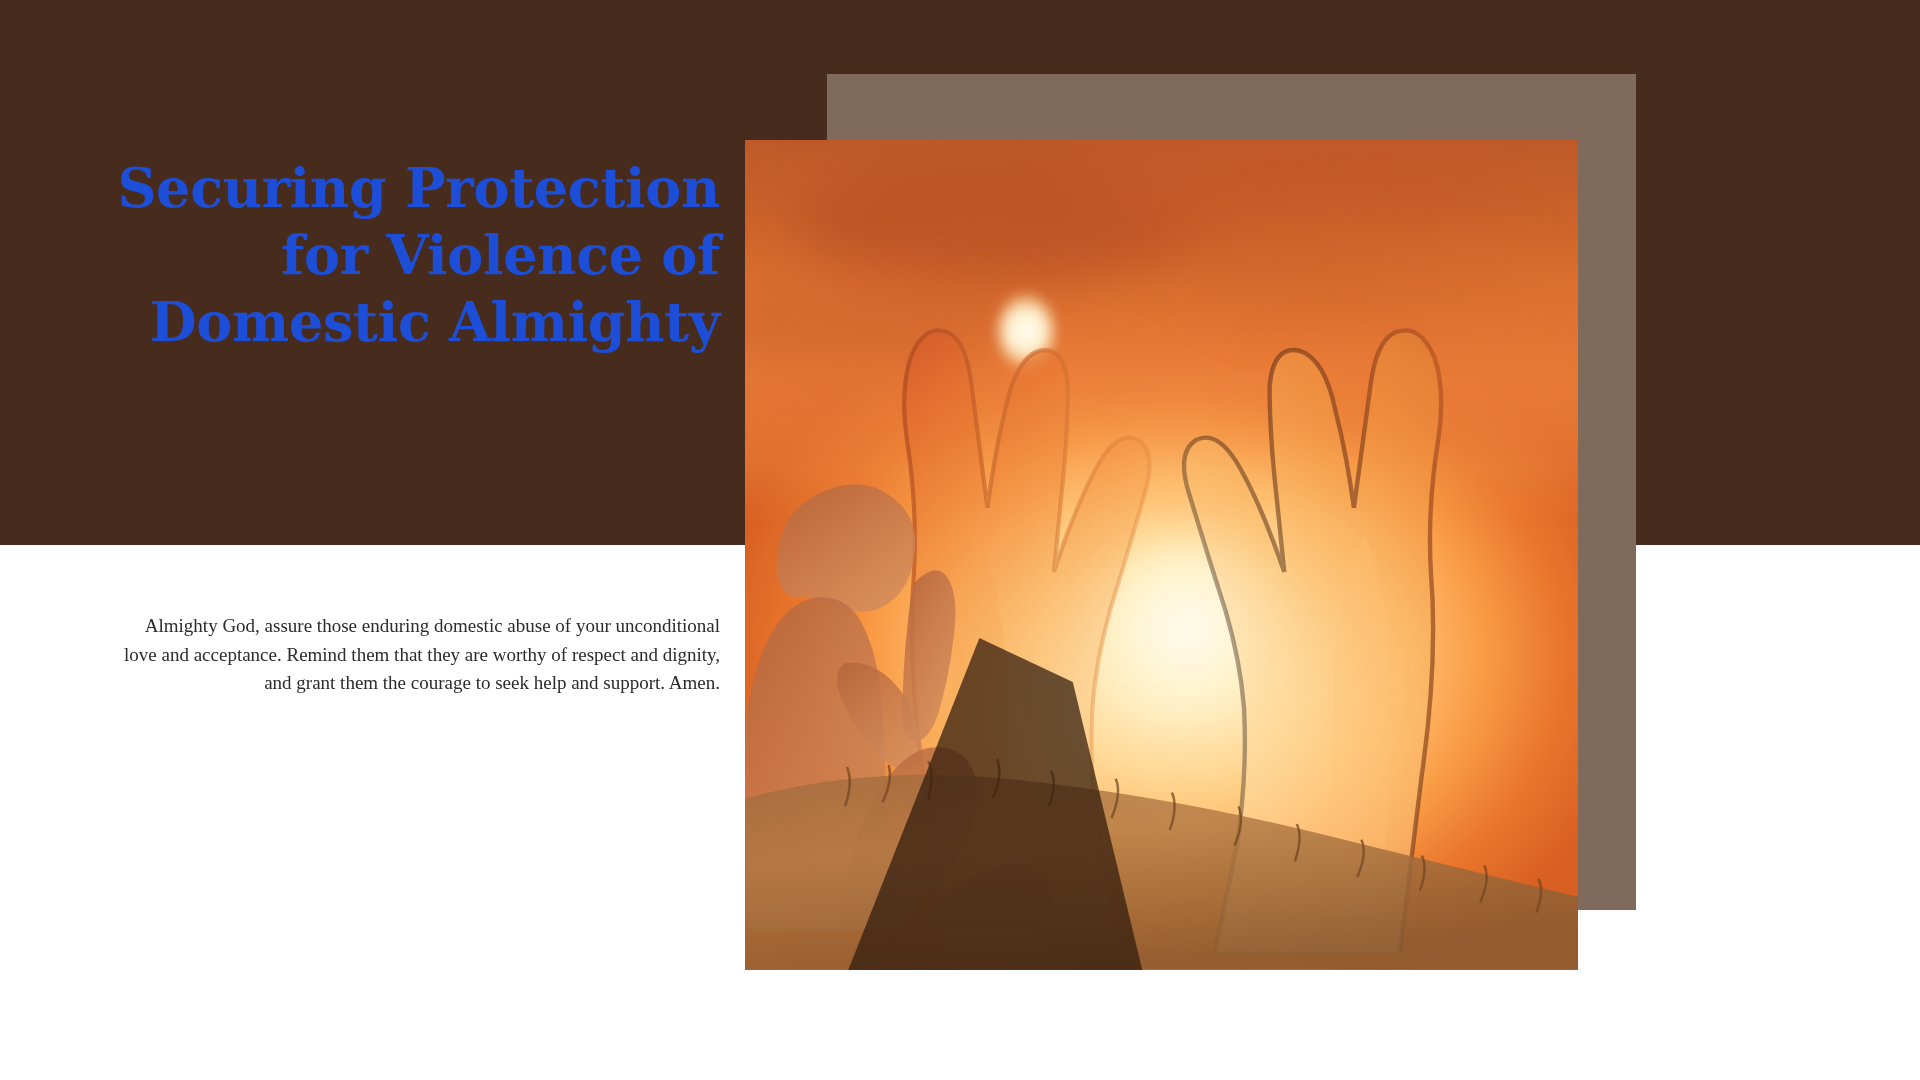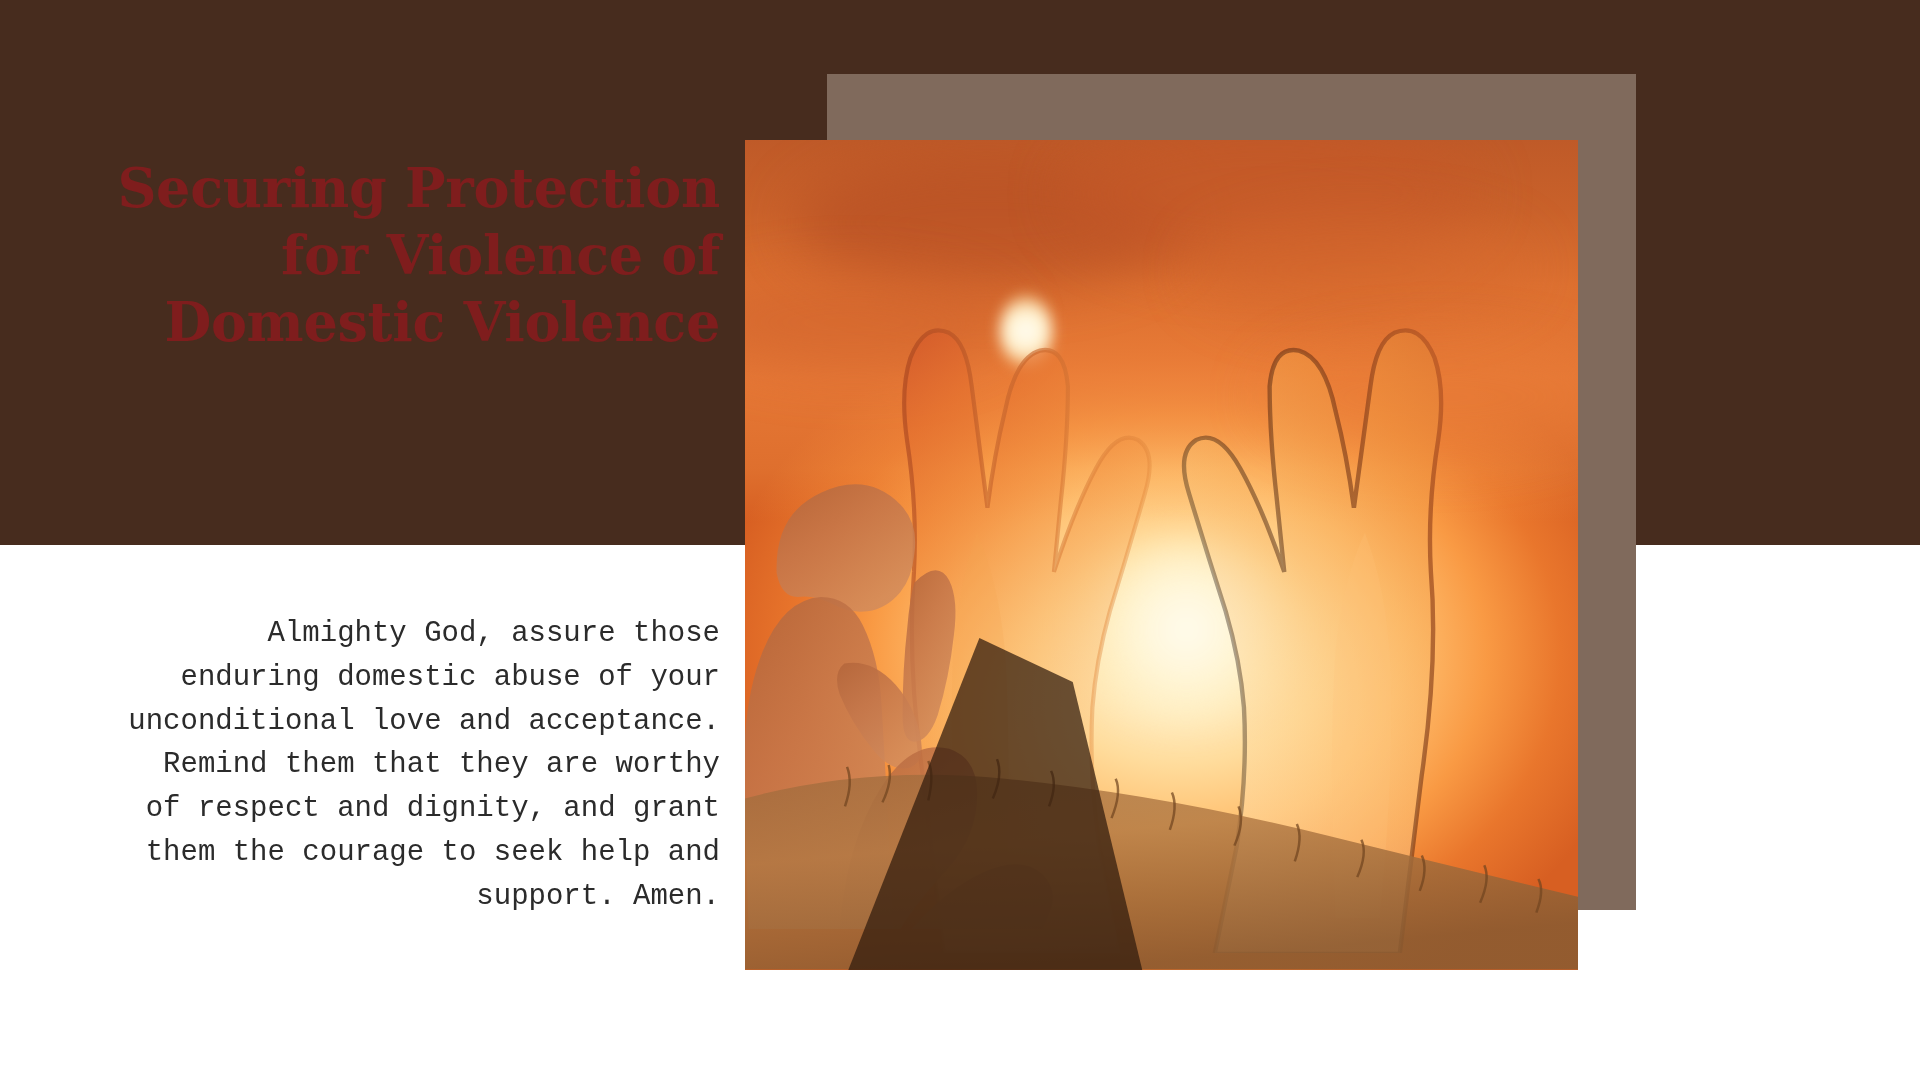--- a/index.html
+++ b/index.html
@@ -33,37 +33,37 @@
     top: 155px;
     width: 660px;
     z-index: 6;
     text-align: right;
   }
   .title-line {
     font-family: "DejaVu Serif", "Liberation Serif", serif;
     font-weight: 700;
     font-size: 54px;
     line-height: 1.24;
-    color: #7f1d1d;
+    color: #1d4ed8;
     letter-spacing: -0.3px;
     white-space: nowrap;
   }
 
   
   .body-block {
     position: absolute;
     left: 120px;
     top: 612px;
     width: 600px;
     z-index: 6;
     text-align: right;
   }
   .body-text {
-    font-family: Liberation Mono, monospace;
-    font-size: 29px;
+    font-family: Liberation Serif, serif;
+    font-size: 19px;
     line-height: 1.51;
     color: #2b2b2b;
     margin: 0;
   }
 
   
   .gray-rect {
     position: absolute;
     left: 827px;
     top: 74px;
@@ -329,18 +329,18 @@
         <path d="M236 0 L330 44 L400 332 L104 332 Z" fill="#2f1a0c" opacity="0.72"></path>
       </svg>
     </div>
 
   </div>
 </div>
 
 <div class="title-block">
   <div class="title-line">Securing Protection</div>
   <div class="title-line">for Violence of</div>
-  <div class="title-line">Domestic Violence</div>
+  <div class="title-line">Domestic Almighty</div>
 </div>
 
 <div class="body-block">
   <p class="body-text">Almighty God, assure those enduring domestic abuse of your unconditional love and acceptance. Remind them that they are worthy of respect and dignity, and grant them the courage to seek help and support. Amen.</p>
 </div>
 
 </body></html>

